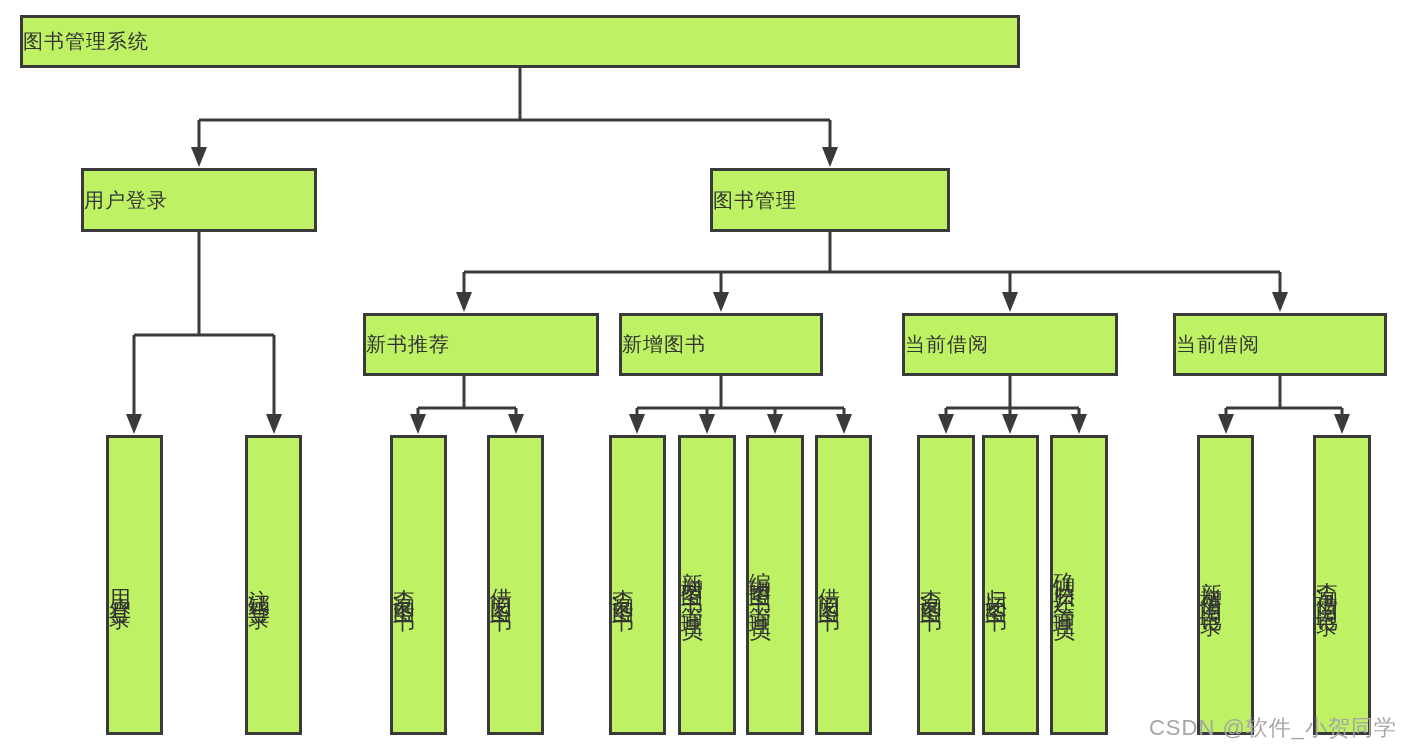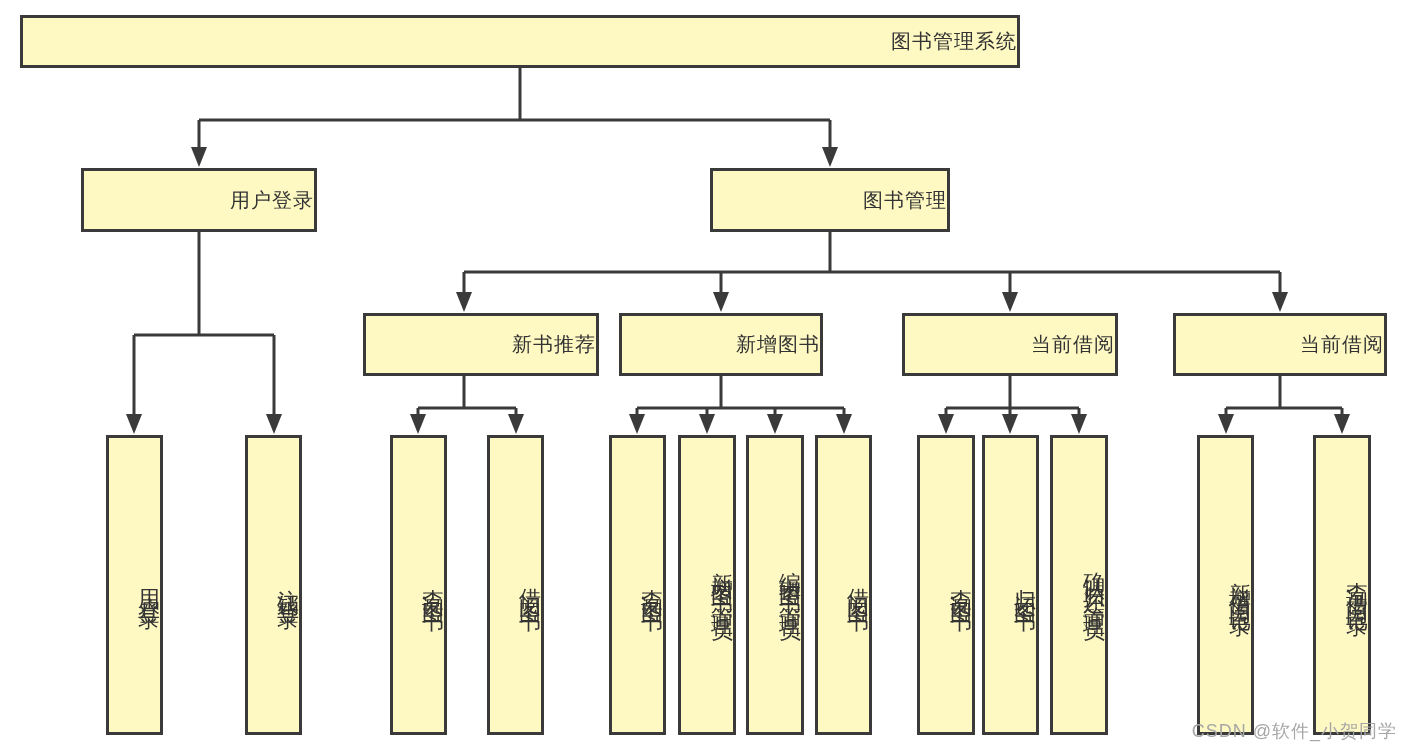--- a/index.html
+++ b/index.html
@@ -7,45 +7,45 @@
     position:relative;
     width:1405px;height:747px;
     background:#fff;
     font-family:"Liberation Sans", sans-serif;
     overflow:hidden;
   }
   #wires{position:absolute;left:0;top:0;width:1405px;height:747px;z-index:1;}
   .node{
     position:absolute;
     border:3px solid #3a3a3a;
-    background:#fef9c3;
+    background:#bef264;
     display:flex;
     align-items:center;
-    justify-content:flex-end;
+    justify-content:flex-start;
     color:#333;
     z-index:2;
     box-sizing:border-box;
   }
   .node.h span{
     font-size:20px;
     letter-spacing:1px;
     white-space:nowrap;
   }
   .node.v span{
     writing-mode:vertical-rl;
     text-orientation:mixed;
     font-size:22px;
     line-height:1;
     letter-spacing:7px;
   }
   .watermark{
     position:absolute;
     right:8px;
     bottom:4px;
-    font-size:18px;
+    font-size:22px;
     color:#a6a6a6;
     z-index:6;
     letter-spacing:1px;
     white-space:nowrap;
   }
 </style>
 </head>
 <body>
 
 <div id="canvas">

